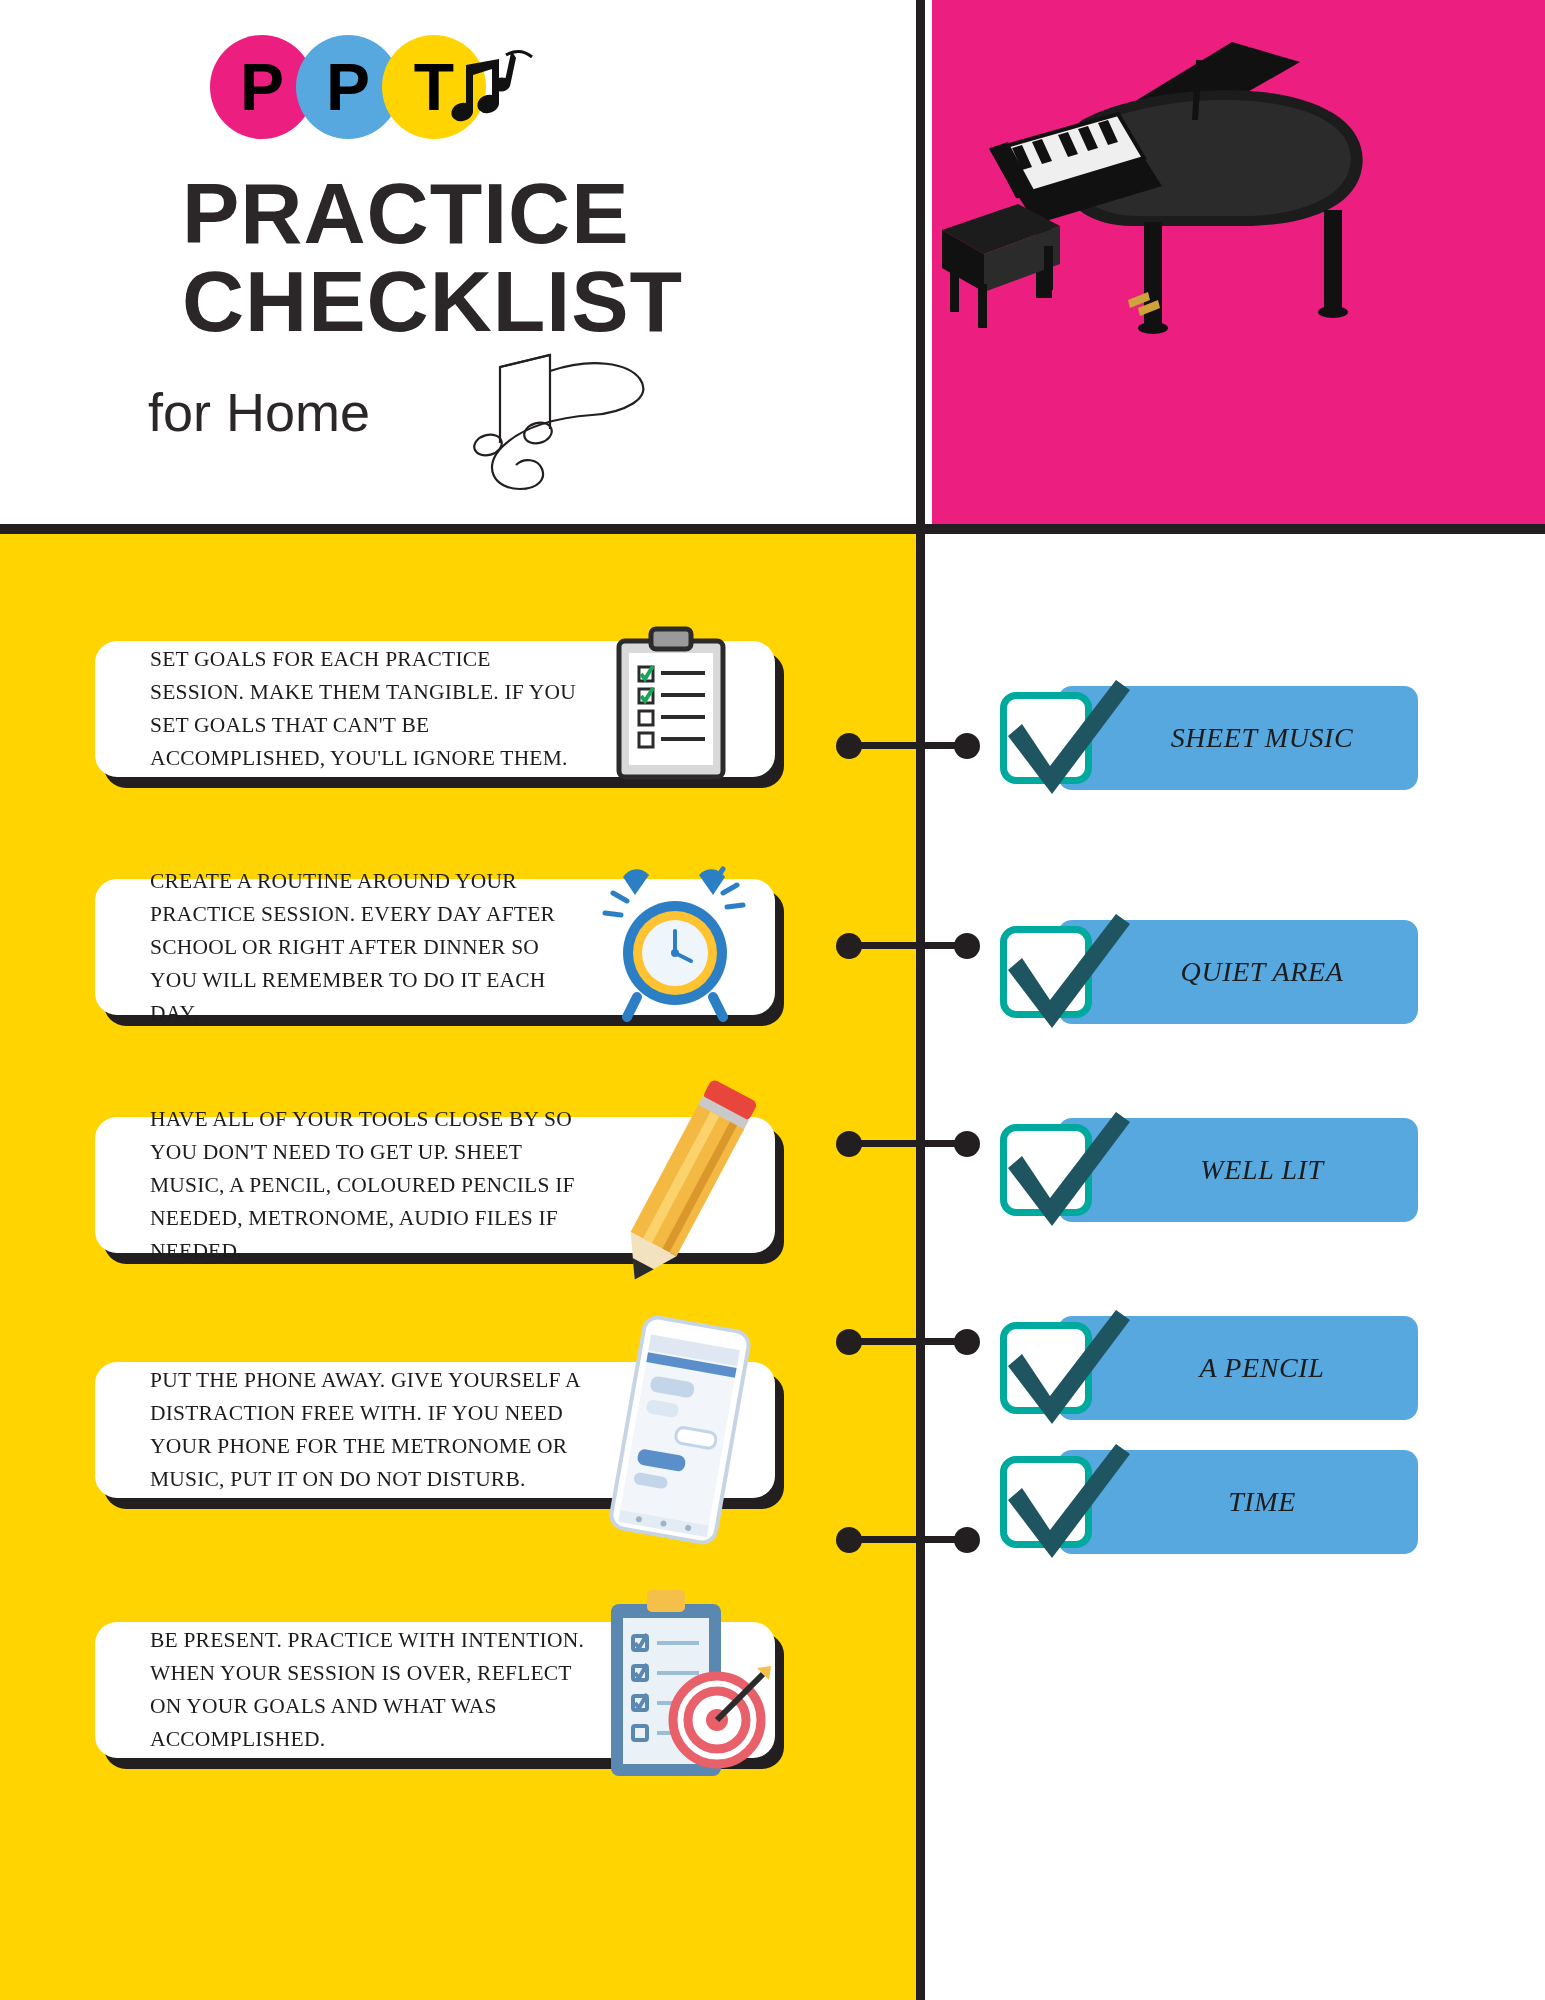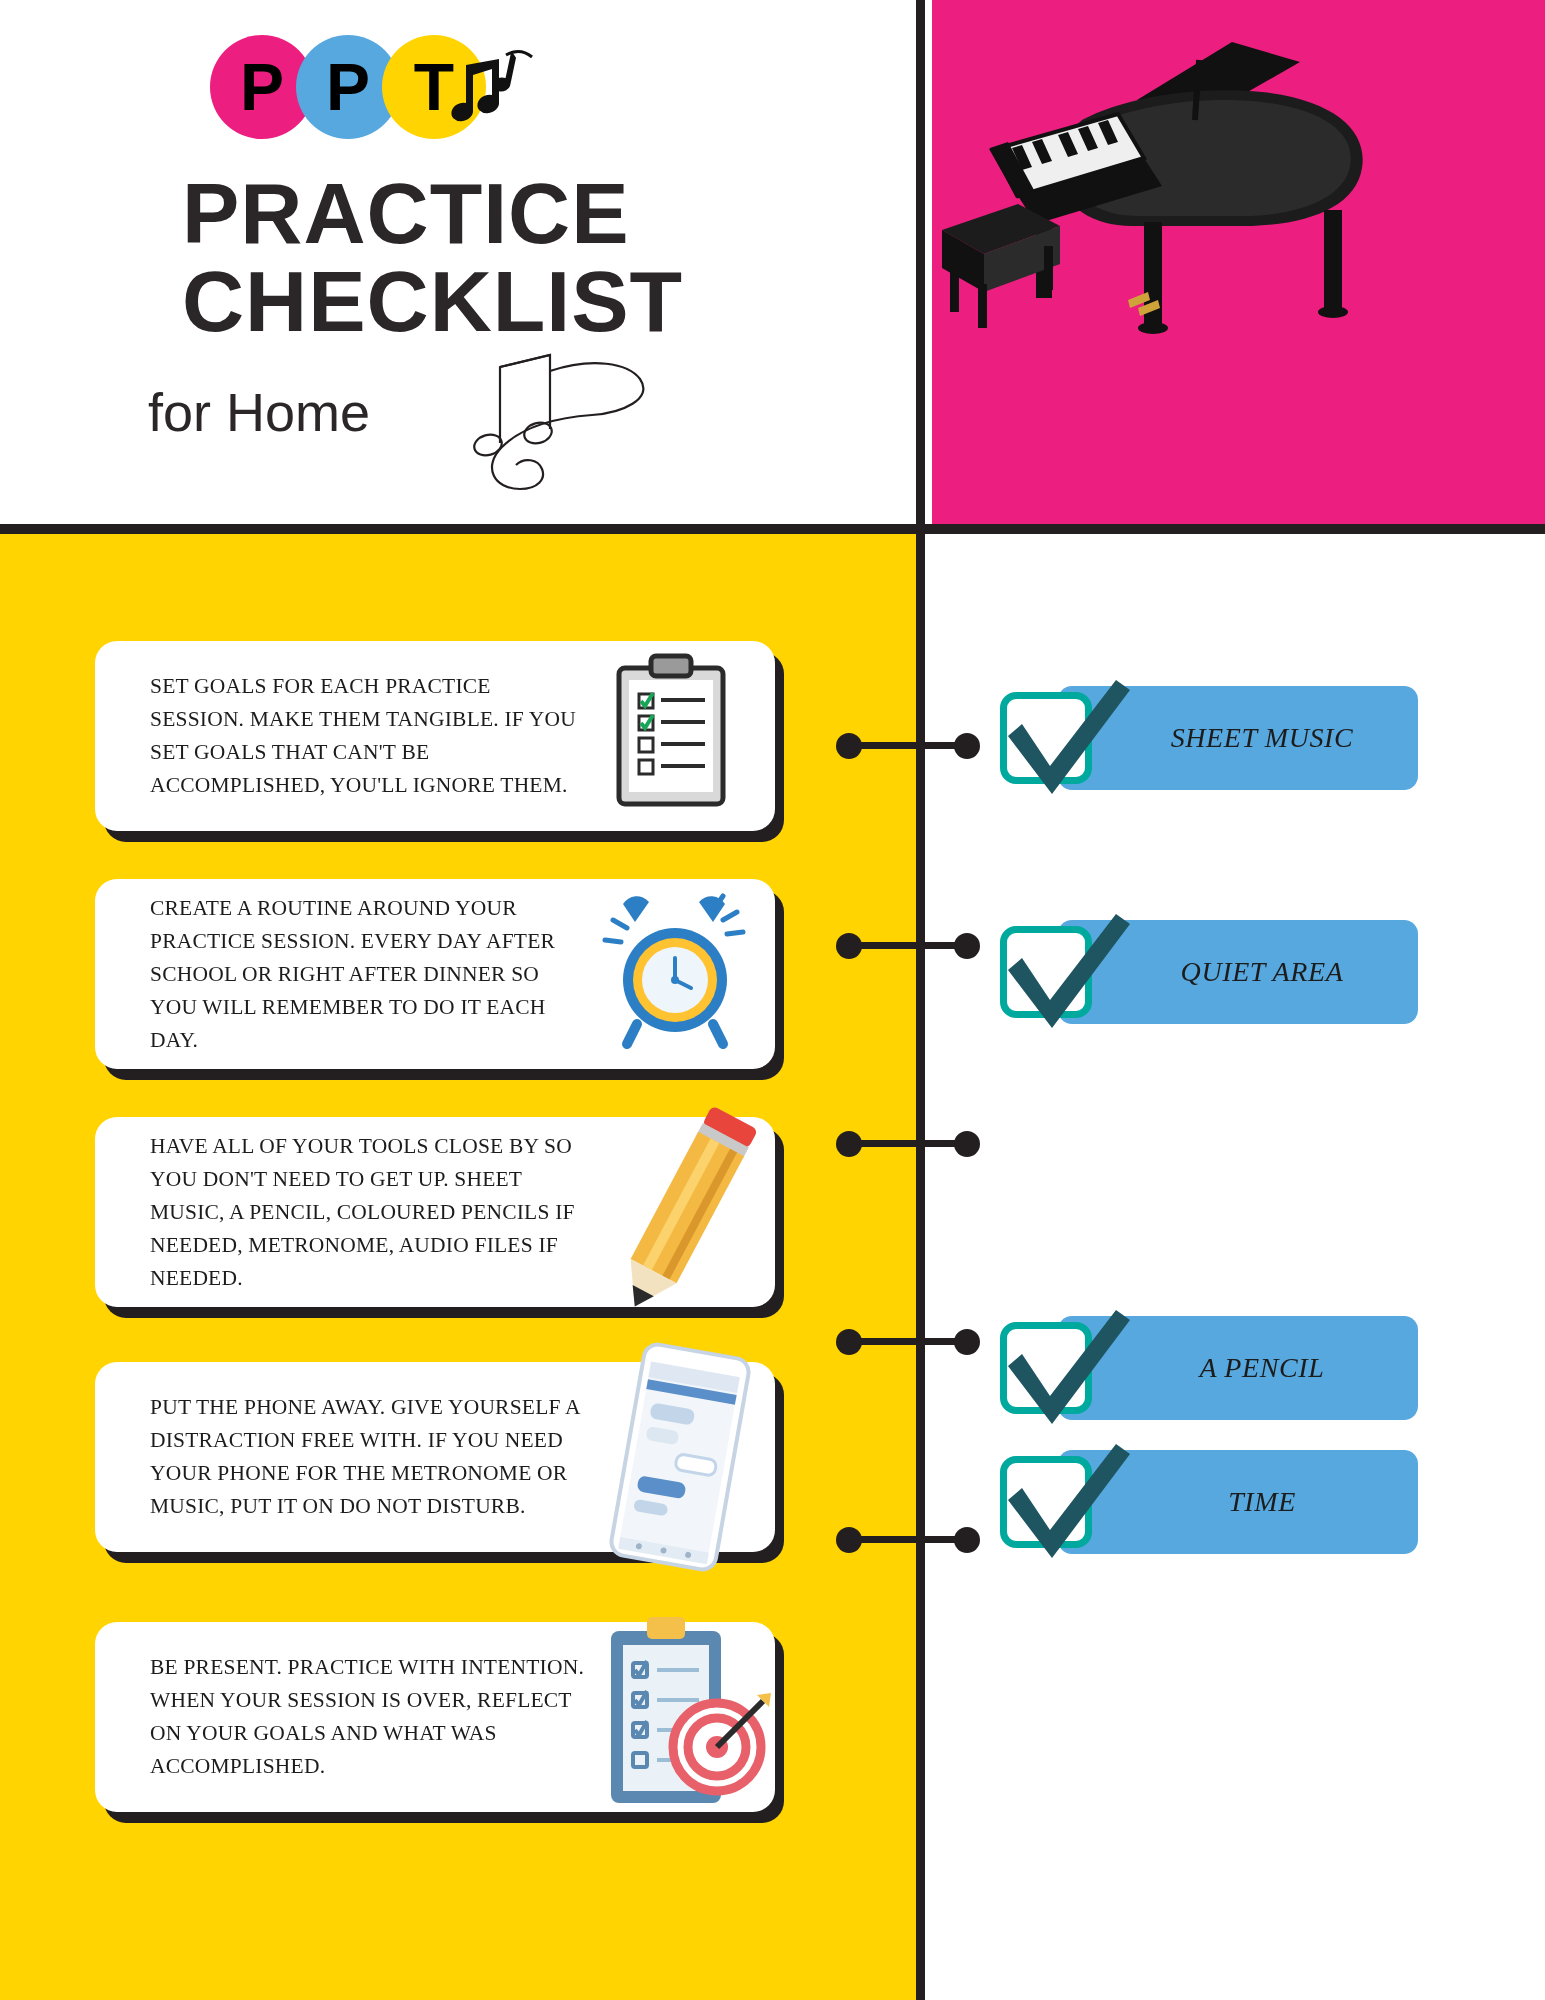--- a/index.html
+++ b/index.html
@@ -70,21 +70,21 @@
     position: absolute; left: 932px; top: 534px; width: 613px; height: 1466px;
     background: #ffffff;
   }
   .divider-v-bottom {
     position: absolute; left: 916px; top: 534px; width: 9px; height: 1466px;
     background: #231f20;
   }
 
   
   .card {
-    position: absolute; left: 95px; width: 680px; height: 190px;
+    position: absolute; left: 95px; width: 680px; height: 136px;
     background: #ffffff; border-radius: 22px;
     box-shadow: 9px 11px 0 0 #231f20;
     overflow: visible;
   }
   .card-text {
     position: absolute; left: 55px; top: 50%; transform: translateY(-50%);
     width: 440px;
     font-size: 21.5px; line-height: 1.53; color: #1c1c1c;
     font-family: "Liberation Serif", serif;
     letter-spacing: 0.2px;
@@ -314,20 +314,28 @@
         <path d="M74 182 L100 222 L126 182 Z" fill="#F2E2C0"></path>
         <path d="M88 204 L100 222 L112 204 Z" fill="#2b2b2b"></path>
       </g>
     </svg>
   </div>
   <div class="connector" style="left:836px; top:1124px; width:164px;">
     <div class="conn-dot" style="left:0;"></div>
     <div class="conn-line" style="left:20px; width:104px;"></div>
     <div class="conn-dot" style="left:118px;"></div>
   </div>
+  <div class="check-item" style="top:1108px;">
+    <div class="check-bluebox"></div>
+    <div class="check-box-outline"></div>
+    <svg class="check-mark" viewBox="0 0 140 130">
+      <path d="M14 62 L28 50 L56 92 L122 6 L136 16 L58 120 Z" fill="#1E5560"></path>
+    </svg>
+    <div class="check-label">WELL LIT</div>
+  </div>
 
   <div class="card" style="top:1362px;">
     <div class="card-text">PUT THE PHONE AWAY. GIVE YOURSELF A DISTRACTION FREE WITH. IF YOU NEED YOUR PHONE FOR THE METRONOME OR MUSIC, PUT IT ON DO NOT DISTURB.</div>
     <svg class="card-art" style="width:190px;height:230px;right:0;" viewBox="0 0 190 230">
       <g transform="rotate(10 95 115)">
         <rect x="42" y="8" width="106" height="214" rx="14" fill="#ffffff" stroke="#c6d4e3" stroke-width="4"></rect>
         <rect x="50" y="26" width="90" height="178" fill="#f2f6fa"></rect>
         <rect x="50" y="26" width="90" height="16" fill="#dfe8f2"></rect>
         <rect x="50" y="44" width="90" height="10" fill="#5b8fc9"></rect>
         <rect x="58" y="66" width="44" height="16" rx="7" fill="#c3d5e8"></rect>

